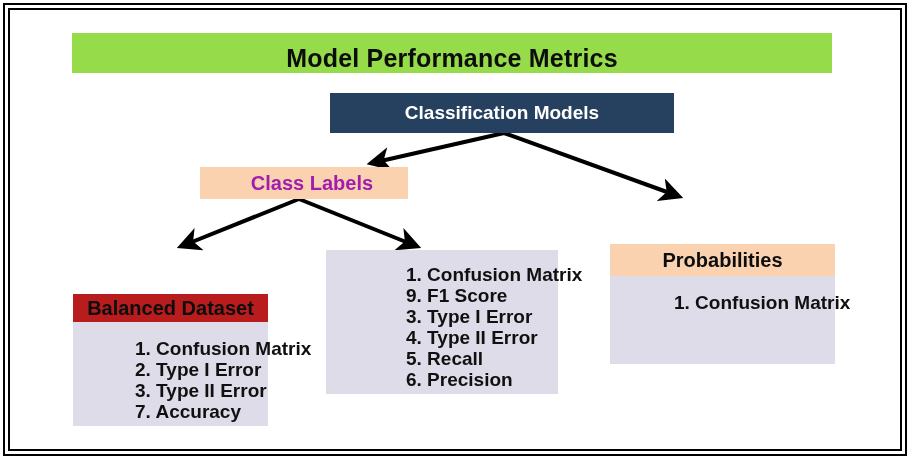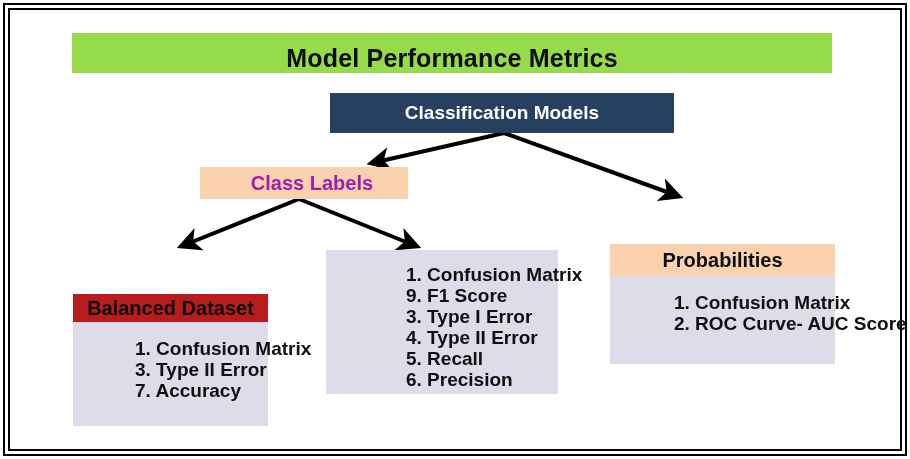--- a/index.html
+++ b/index.html
@@ -192,32 +192,32 @@
     <span class="txt">Class Labels</span>
   </div>
 
   <div class="card card-prob">
     <div class="card-header">
       <span class="txt">Probabilities</span>
     </div>
     <div class="card-body">
       <ol>
         <li>1. Confusion Matrix</li>
-        <li>2. ROC Curve- AUC Score</li>
       </ol>
     </div>
   </div>
 
   <div class="card card-balanced">
     <div class="card-header">
       <span class="txt">Balanced Dataset</span>
     </div>
     <div class="card-body">
       <ol>
         <li>1. Confusion Matrix</li>
+        <li>2. Type I Error</li>
         <li>3. Type II Error</li>
         <li>7. Accuracy</li>
       </ol>
     </div>
   </div>
 
   <div class="card card-imbalanced">
     <div class="card-body">
       <ol>
         <li>1. Confusion Matrix</li>

